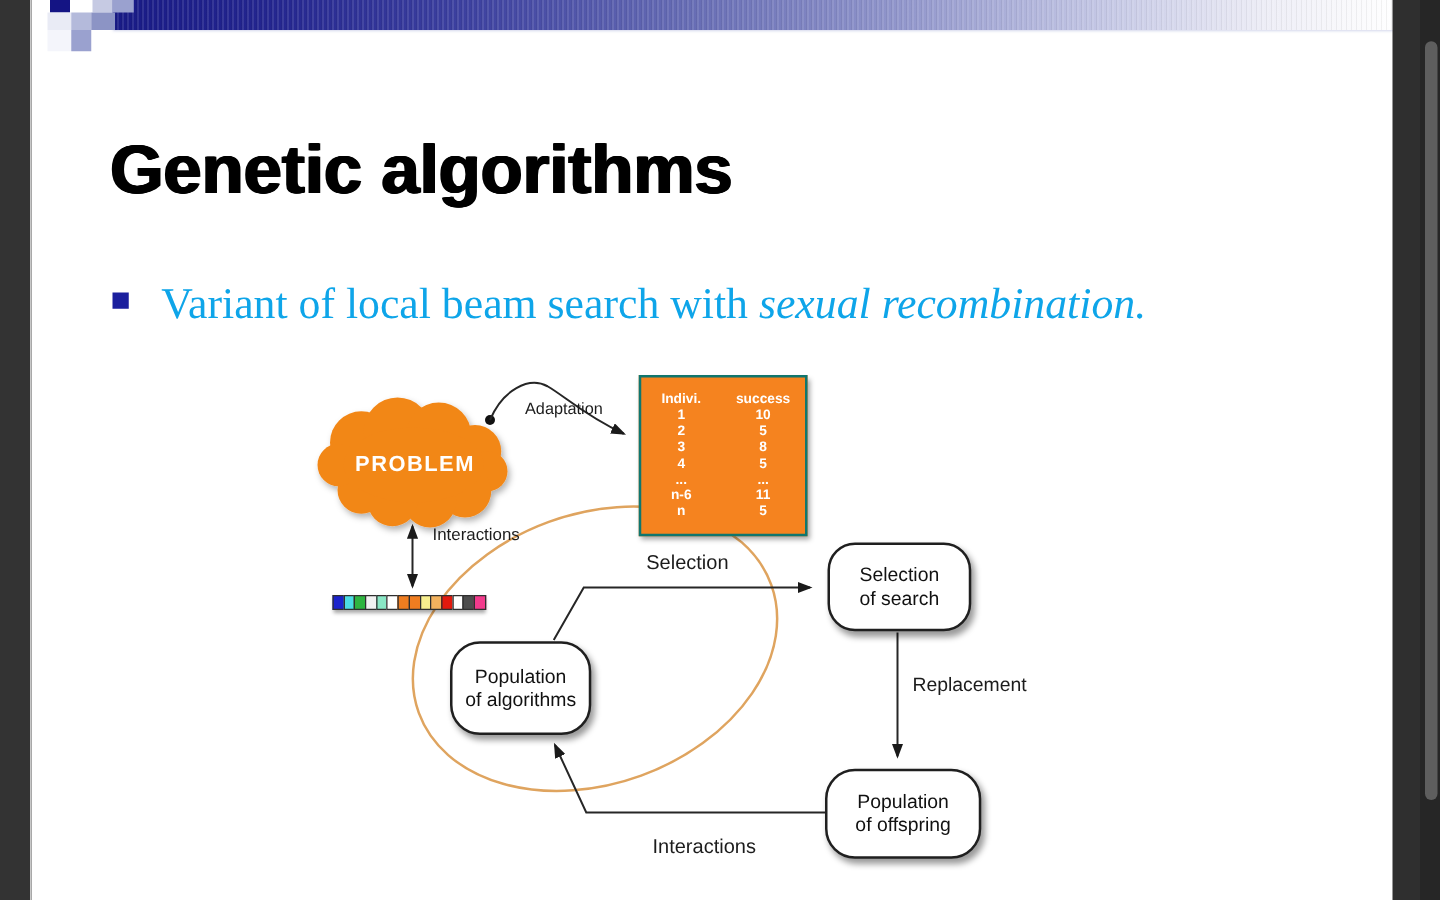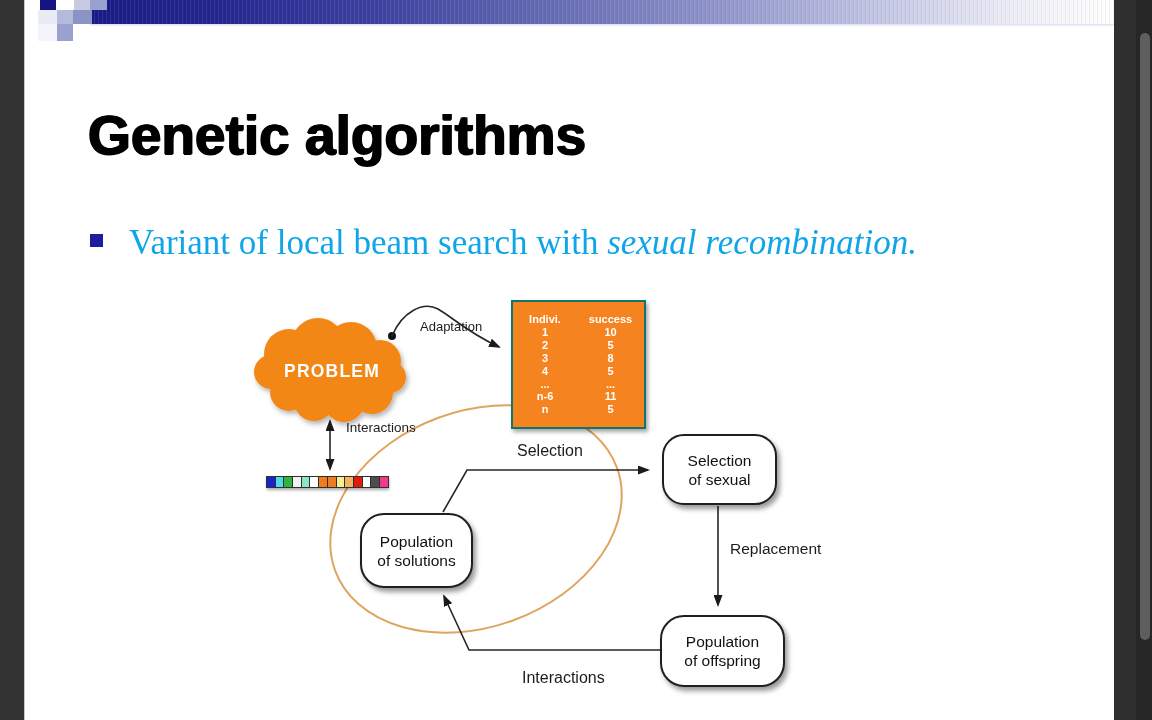--- a/index.html
+++ b/index.html
@@ -158,25 +158,25 @@
   </div>
 
   <div class="diagram-label lbl-adaptation">Adaptation</div>
   <div class="diagram-label lbl-interactions">Interactions</div>
   <div class="diagram-label lbl-selection">Selection</div>
   <div class="diagram-label lbl-reproduction">Replacement</div>
   <div class="diagram-label lbl-replacement">Interactions</div>
 
   <div class="flow-box box-parents">
     <span>Selection</span>
-    <span>of sexual</span>
+    <span>of search</span>
   </div>
   <div class="flow-box box-solutions">
     <span>Population</span>
-    <span>of solutions</span>
+    <span>of algorithms</span>
   </div>
   <div class="flow-box box-offspring">
     <span>Population</span>
     <span>of offspring</span>
   </div>
 
   <div class="chromosome-strip">
       <span class="chrom-cell" style="background: rgb(26, 34, 204);"></span>
       <span class="chrom-cell" style="background: rgb(76, 221, 228);"></span>
       <span class="chrom-cell" style="background: rgb(47, 180, 64);"></span>

